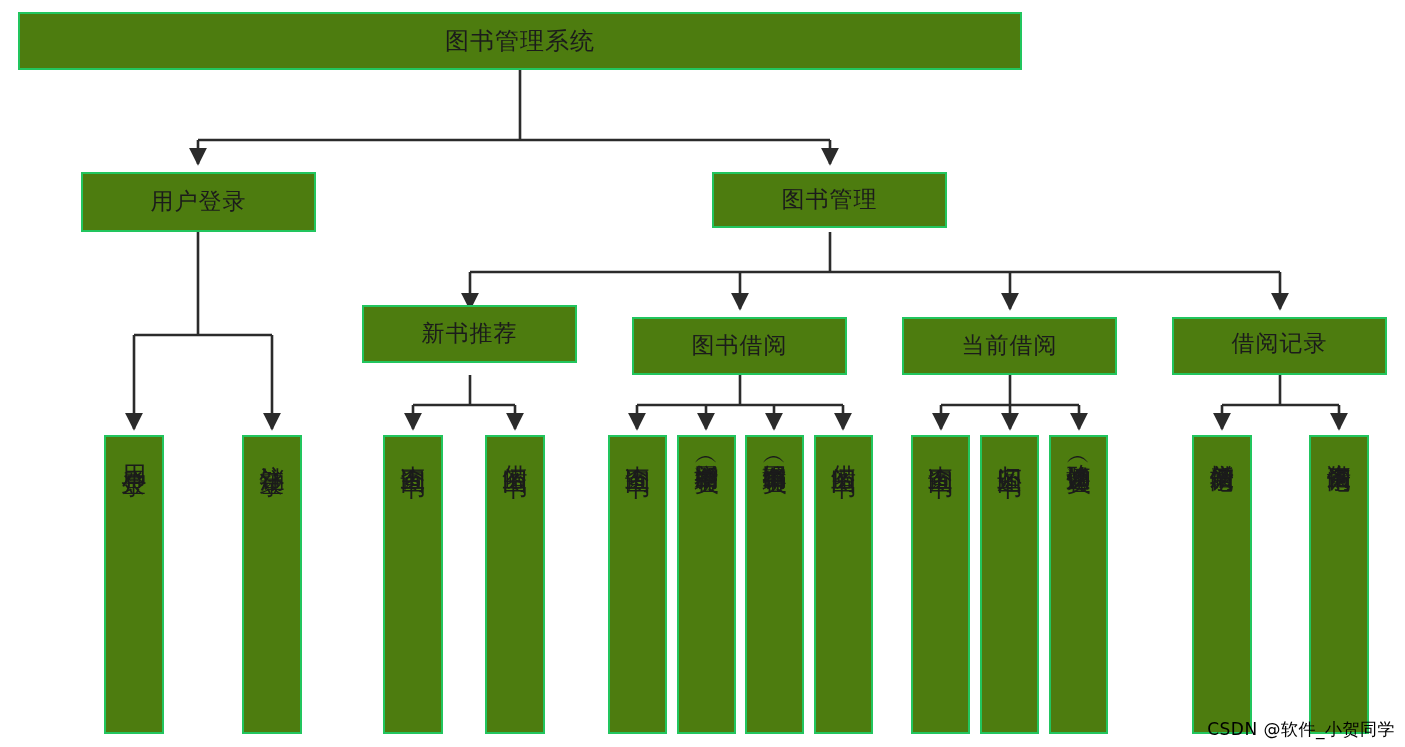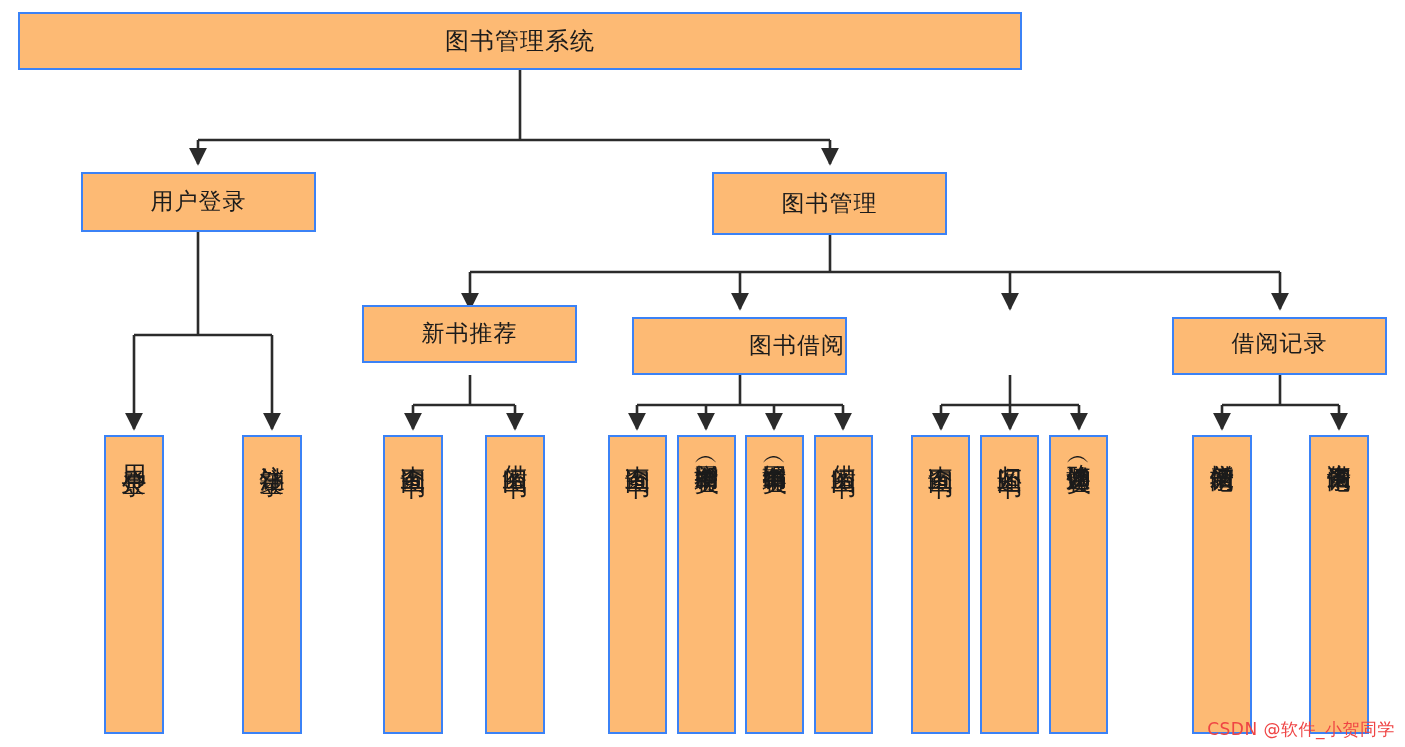--- a/index.html
+++ b/index.html
@@ -22,22 +22,22 @@
     position: absolute;
     left: 0;
     top: 0;
     width: 1405px;
     height: 747px;
     pointer-events: none;
   }
   .node {
     position: absolute;
     box-sizing: border-box;
-    background: #fdba74;
-    border: 2px solid #3b82f6;
+    background: #4d7c0f;
+    border: 2px solid #22c55e;
     display: flex;
     align-items: center;
     justify-content: center;
     color: #1b1b1b;
   }
   .node .label {
     display: block;
     text-align: center;
     line-height: 1.18;
     white-space: nowrap;
@@ -67,21 +67,21 @@
   }
   .node.vert.tall .label {
     font-size: 24px;
     letter-spacing: 1px;
   }
   .watermark {
     position: absolute;
     right: 10px;
     bottom: 6px;
     font-size: 17px;
-    color: #ef4444;
+    color: #000000;
     letter-spacing: 0.5px;
     white-space: nowrap;
     user-select: none;
   }
 </style>
 </head>
 <body>
 
 <div id="diagram-root">
 
@@ -136,32 +136,35 @@
   </svg>
 
   <div class="node root horiz" style="left:18px; top:12px; width:1004px; height:58px;">
     <span class="label">图书管理系统</span>
   </div>
 
   <div class="node horiz" style="left:81px; top:172px; width:235px; height:60px;">
     <span class="label">用户登录</span>
   </div>
 
-  <div class="node horiz" style="left:712px; top:172px; width:235px; height:63px;">
+  <div class="node horiz" style="left:712px; top:172px; width:235px; height:56px;">
     <span class="label">图书管理</span>
   </div>
 
   <div class="node horiz" style="left:362px; top:305px; width:215px; height:58px;">
     <span class="label">新书推荐</span>
   </div>
 
-  <div class="node horiz" style="left:632px; top:317px; width:215px; height:58px;justify-content:flex-end;">
+  <div class="node horiz" style="left:632px; top:317px; width:215px; height:58px;">
     <span class="label">图书借阅</span>
   </div>
 
+  <div class="node horiz" style="left:902px; top:317px; width:215px; height:58px;">
+    <span class="label">当前借阅</span>
+  </div>
 
   <div class="node horiz" style="left:1172px; top:317px; width:215px; height:58px;font-family:Liberation Mono, monospace;">
     <span class="label">借阅记录</span>
   </div>
 
   <div class="node vert" style="left:104px; top:435px; width:60px; height:299px;">
     <span class="label">用户登录</span>
   </div>
   <div class="node vert" style="left:242px; top:435px; width:60px; height:299px;">
     <span class="label">注销登录</span>

